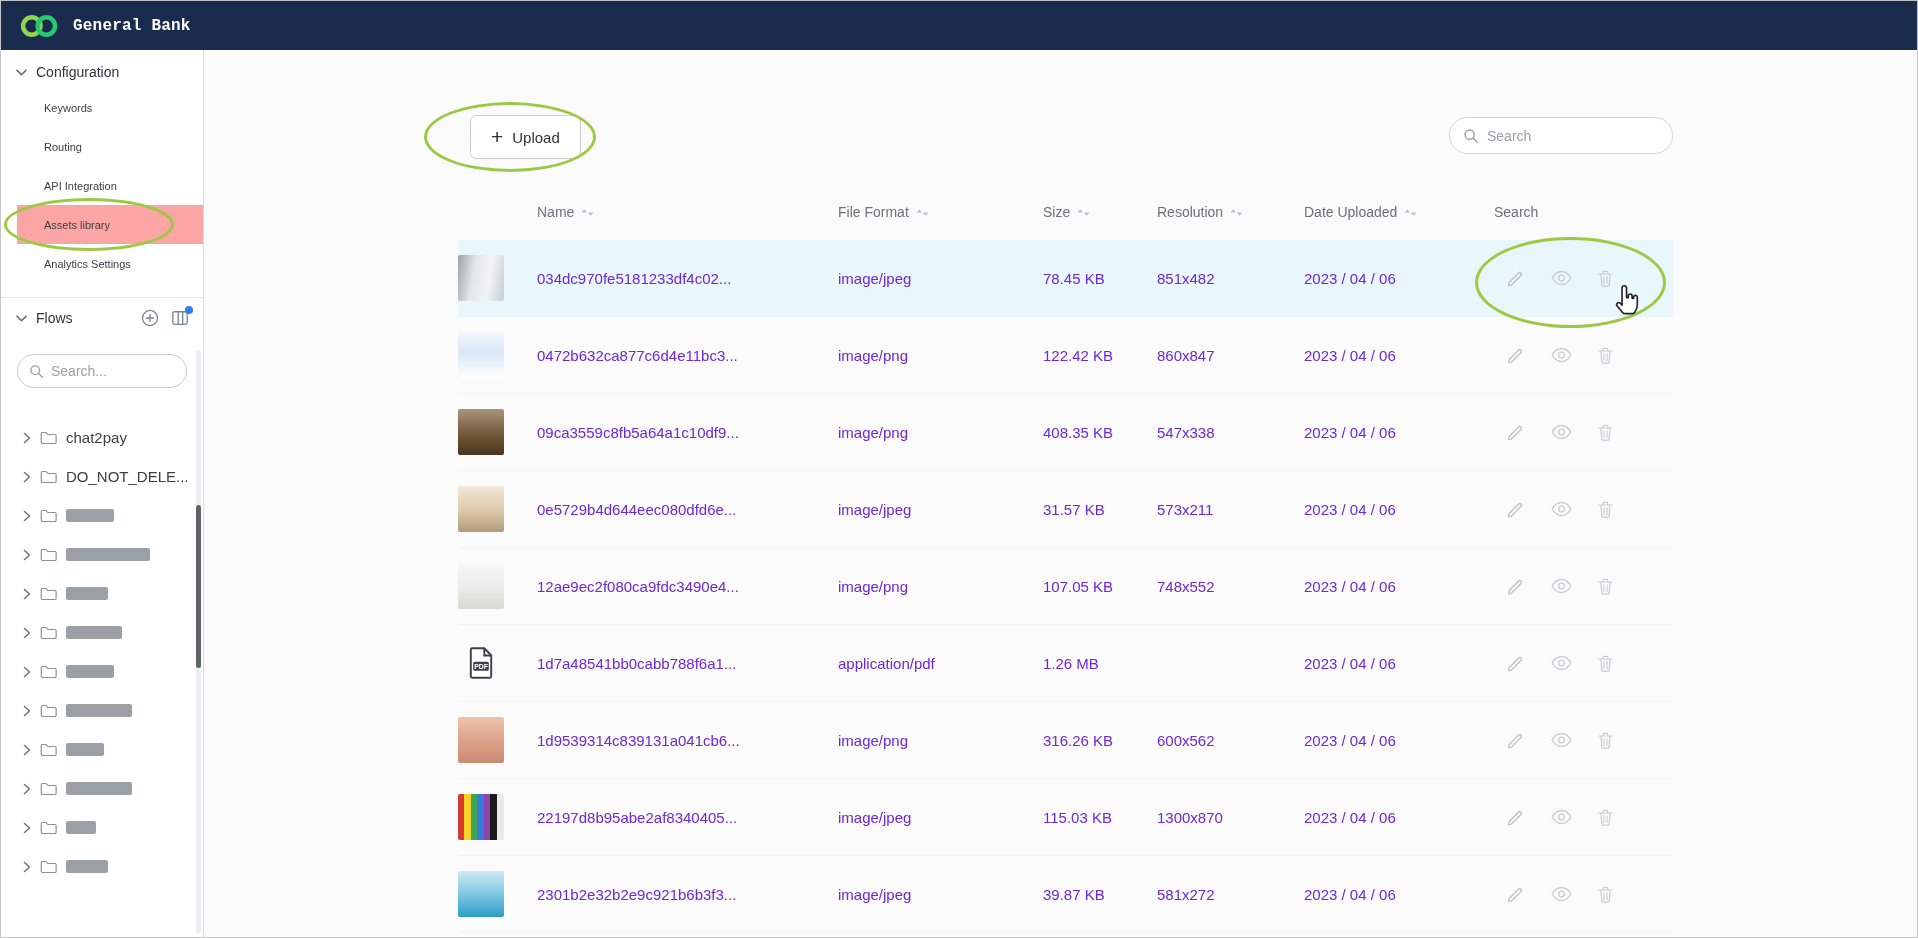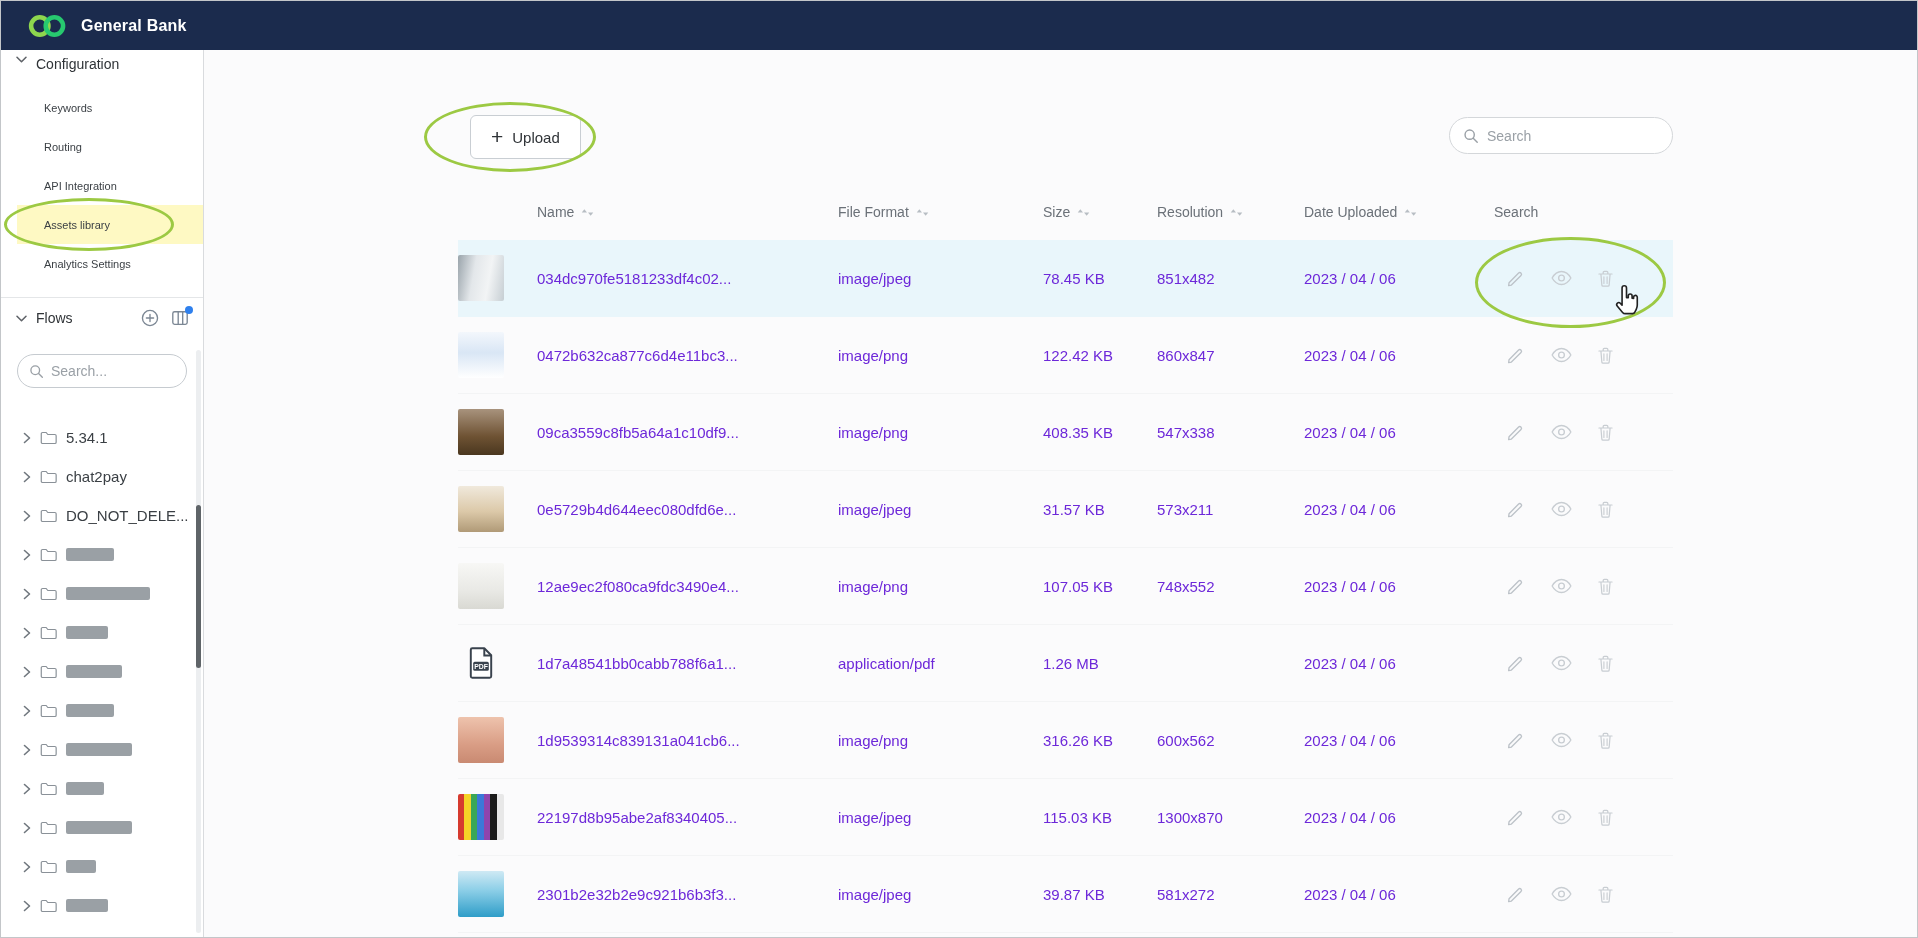--- a/index.html
+++ b/index.html
@@ -3,36 +3,36 @@
 <meta charset="utf-8">
 <title>Assets library</title>
 <style>
   :root{ --annot:#9cc943; }
   *{margin:0;padding:0;box-sizing:border-box;}
   html,body{width:1918px;height:938px;}
   body{font-family:"Liberation Sans","DejaVu Sans",sans-serif;position:relative;overflow:hidden;background:#fff;}
   .screen{position:absolute;inset:0;border:1px solid #c3c6c9;background:#fbfbfc;overflow:hidden;}
 
   
-  .topbar{position:absolute;top:0;left:0;width:100%;height:49px;background:#1b2b4d;display:flex;align-items:center;padding:0 26px 0 26px;color:#fff;z-index:6;}
+  .topbar{position:absolute;top:0;left:0;width:100%;height:49px;background:#1b2b4d;display:flex;align-items:center;padding:0 26px 0 18px;color:#fff;z-index:6;font-family:Liberation Mono, monospace;}
   .logo{display:inline-flex;align-items:center;}
   .brand{font-size:16px;font-weight:bold;margin-left:12px;letter-spacing:.2px;}
   .top-right{margin-left:auto;display:flex;align-items:center;gap:36px;font-size:15px;}
   .env{display:flex;align-items:center;gap:7px;cursor:pointer;}
   .env-value{font-weight:bold;}
   .chev-down{display:inline-flex;margin-left:3px;color:#fff;}
   .help{width:25px;height:25px;border:1.5px solid #e7eaf0;border-radius:50%;display:flex;align-items:center;justify-content:center;font-size:14px;color:#e7eaf0;cursor:pointer;}
   .logout{cursor:pointer;}
 
   
   .sidebar{position:absolute;top:49px;left:0;bottom:0;width:203px;background:#fff;border-right:1px solid #d9dbde;padding-top:6px;z-index:4;overflow:hidden;}
-  .section-head{display:flex;gap:9px;height:32px;padding-left:15px;font-size:14px;color:#2f3337;cursor:pointer;}
+  .section-head{display:flex;align-items:center;gap:9px;height:32px;padding-left:15px;font-size:14px;color:#2f3337;cursor:pointer;}
   .sec-chev{display:inline-flex;color:#5f6368;}
   .side-item{height:39px;display:flex;align-items:center;padding-left:27px;font-size:11px;color:#3a3f44;cursor:pointer;margin-left:16px;}
-  .side-item.selected{background:#fef9c3;}
+  .side-item.selected{background:#fca5a5;}
   .divider{border-top:1px solid #e4e6e8;margin-top:14px;}
   .flows-head{display:flex;align-items:center;height:40px;padding:0 14px 0 15px;font-size:14px;color:#2f3337;gap:9px;cursor:pointer;}
   .flows-icons{margin-left:auto;display:flex;gap:12px;align-items:center;}
   .ficon{display:inline-flex;color:#7c8794;cursor:pointer;}
   .board-wrap{position:relative;}
   .blue-dot{position:absolute;top:-3px;right:-4px;width:8px;height:8px;border-radius:50%;background:#2f80ed;}
   .side-search{margin:16px 16px 0;height:34px;border:1px solid #c6cbd0;border-radius:17px;display:flex;align-items:center;padding:12px 11px;gap:7px;color:#9aa0a6;background:#fff;}
   .side-search input,.main-search input{border:0;outline:0;flex:1;min-width:0;font-size:14px;color:#3a3f44;font-family:inherit;background:transparent;}
   .side-search input::placeholder,.main-search input::placeholder{color:#9aa0a6;}
   .tree{margin-top:30px;}
@@ -141,33 +141,20 @@
     <div class="side-search">
       <span class="s-ic">
         <svg width="15" height="15" viewBox="0 0 18 18">
             <circle cx="7.5" cy="7.5" r="5.2" fill="none" stroke="currentColor" stroke-width="1.6"></circle>
             <line x1="11.5" y1="11.5" x2="16" y2="16" stroke="currentColor" stroke-width="1.6" stroke-linecap="round"></line>
           </svg>
       </span>
       <input placeholder="Search..." style="">
     </div>
     <div class="tree">
-        <div class="tree-item">
-          <span class="tree-chevron">
-            <svg width="8" height="12" viewBox="0 0 8 12">
-              <path d="M1.5 1.5 L6.5 6 L1.5 10.5" fill="none" stroke="currentColor" stroke-width="1.6" stroke-linecap="round" stroke-linejoin="round"></path>
-            </svg>
-          </span>
-          <span class="tree-folder">
-            <svg width="17" height="14" viewBox="0 0 20 16">
-              <path d="M1.5 3 a1.5 1.5 0 0 1 1.5 -1.5 h4.2 l2 2.4 h8.3 a1.5 1.5 0 0 1 1.5 1.5 v7.6 a1.5 1.5 0 0 1 -1.5 1.5 h-14.5 a1.5 1.5 0 0 1 -1.5 -1.5 z" fill="none" stroke="currentColor" stroke-width="1.4"></path>
-            </svg>
-          </span>
-          <span class="tree-label">5.34.1</span>
-        </div>
         <div class="tree-item">
           <span class="tree-chevron">
             <svg width="8" height="12" viewBox="0 0 8 12">
               <path d="M1.5 1.5 L6.5 6 L1.5 10.5" fill="none" stroke="currentColor" stroke-width="1.6" stroke-linecap="round" stroke-linejoin="round"></path>
             </svg>
           </span>
           <span class="tree-folder">
             <svg width="17" height="14" viewBox="0 0 20 16">
               <path d="M1.5 3 a1.5 1.5 0 0 1 1.5 -1.5 h4.2 l2 2.4 h8.3 a1.5 1.5 0 0 1 1.5 1.5 v7.6 a1.5 1.5 0 0 1 -1.5 1.5 h-14.5 a1.5 1.5 0 0 1 -1.5 -1.5 z" fill="none" stroke="currentColor" stroke-width="1.4"></path>
             </svg>

